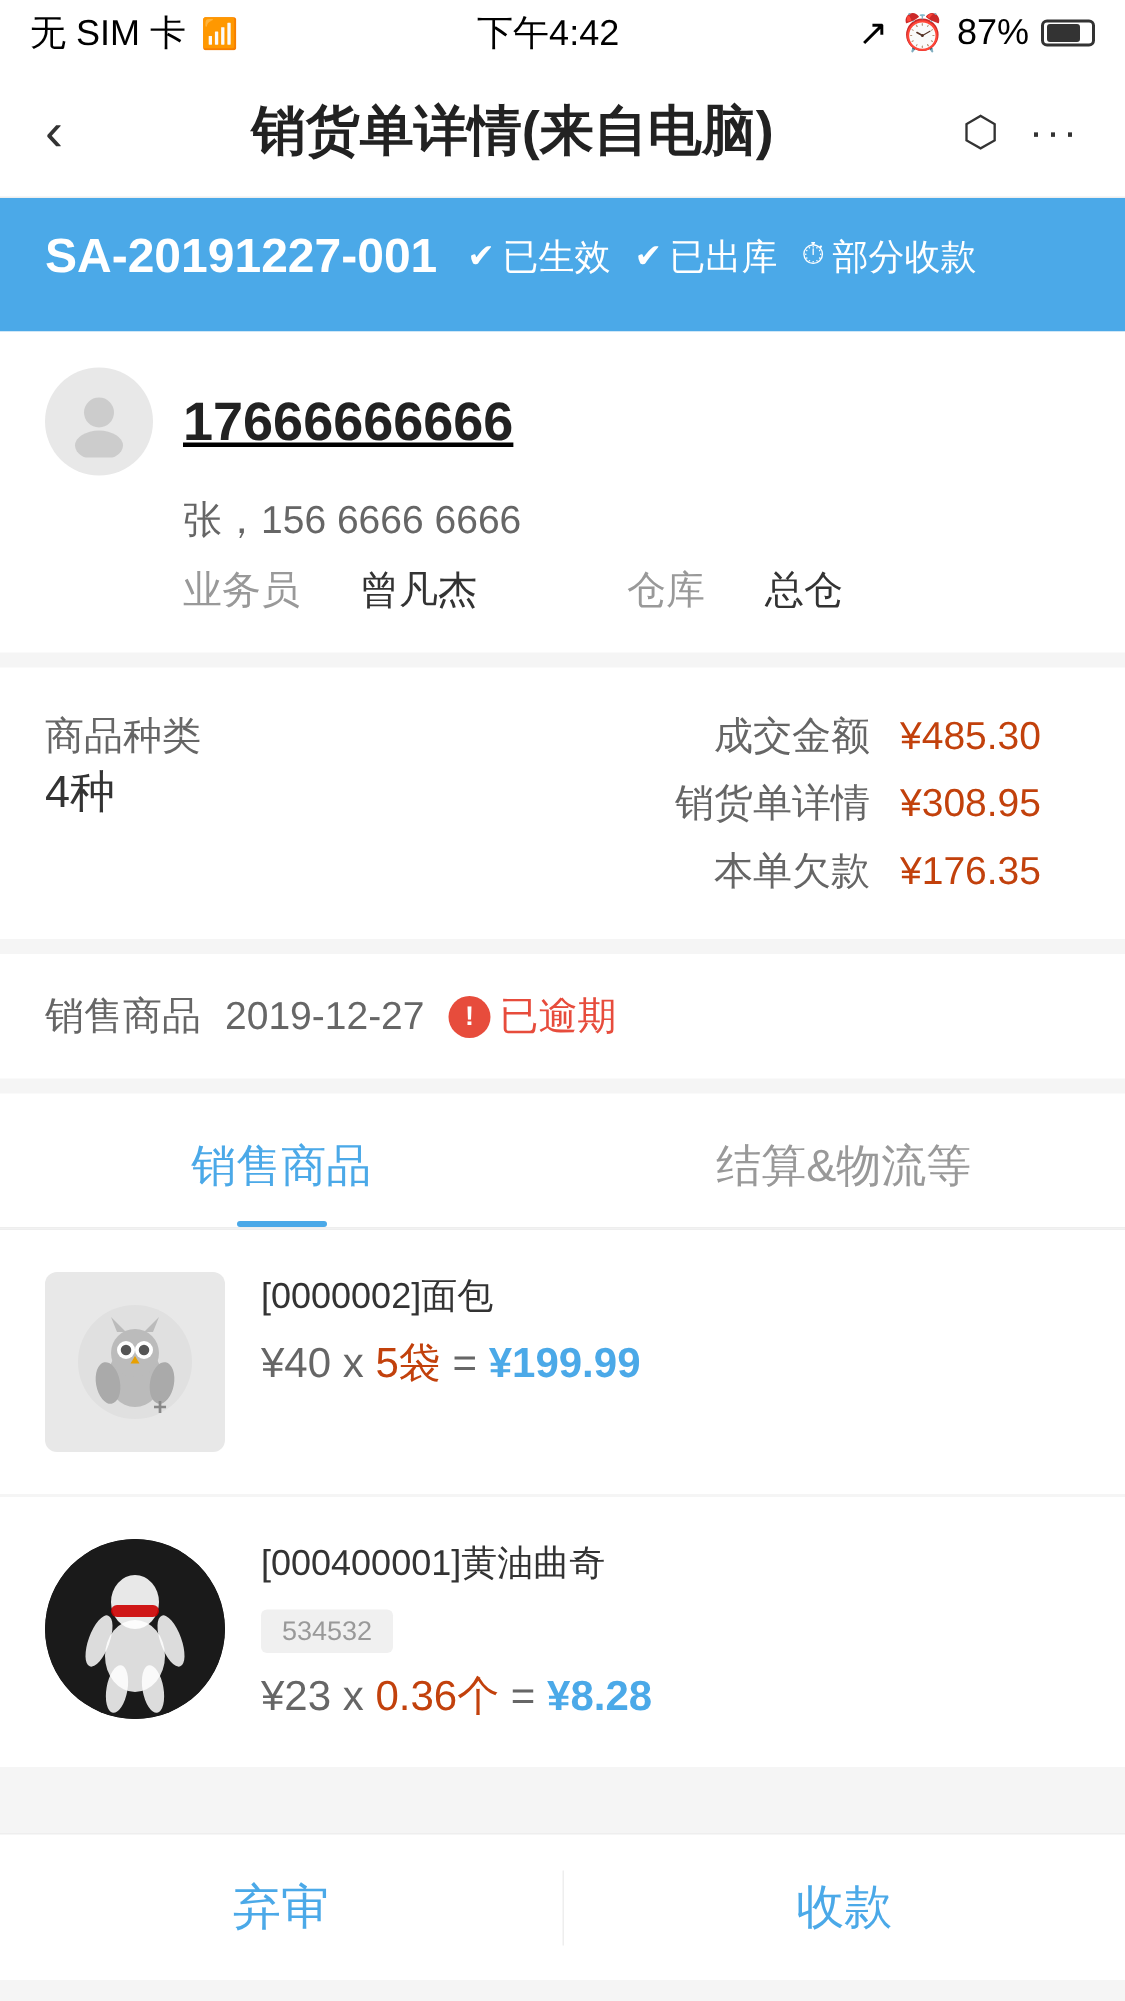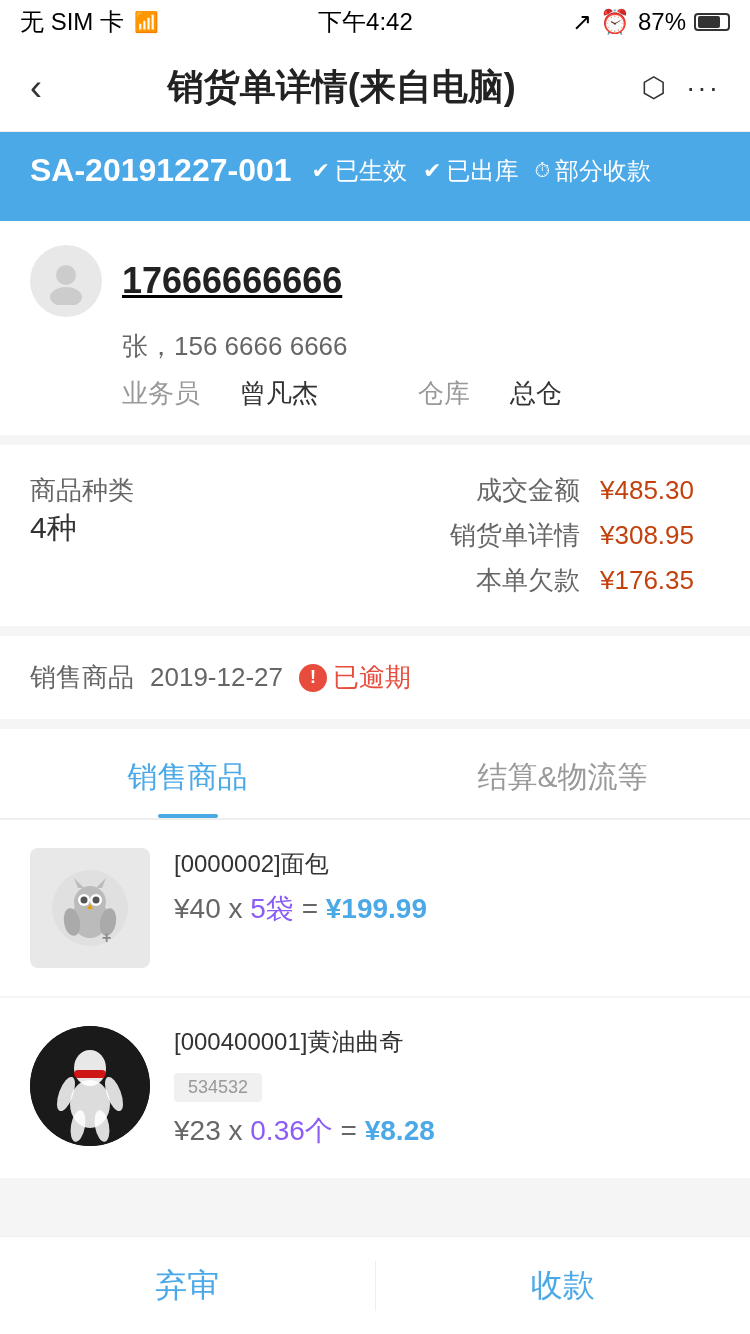--- a/index.html
+++ b/index.html
@@ -200,27 +200,27 @@
     .product-batch {
       display: inline-block;
       background: #f0f0f0;
       color: #999;
       font-size: 18px;
       padding: 4px 14px;
       border-radius: 4px;
       margin-bottom: 10px;
     }
     .product-price { font-size: 28px; color: #666; }
-    .product-price-qty { color: #8b5cf6; }
+    .product-price-qty { color: #c2410c; }
     .product-price-total { color: #4BA9E8; font-weight: 600; }
 
     
     .bottom-bar {
       position: fixed;
-      bottom: 0;
+      bottom: 14px;
       left: 0;
       width: 750px;
       height: 98px;
       background: #fff;
       border-top: 1px solid #eee;
       display: flex;
       align-items: center;
     }
     .bottom-btn {
       flex: 1;

